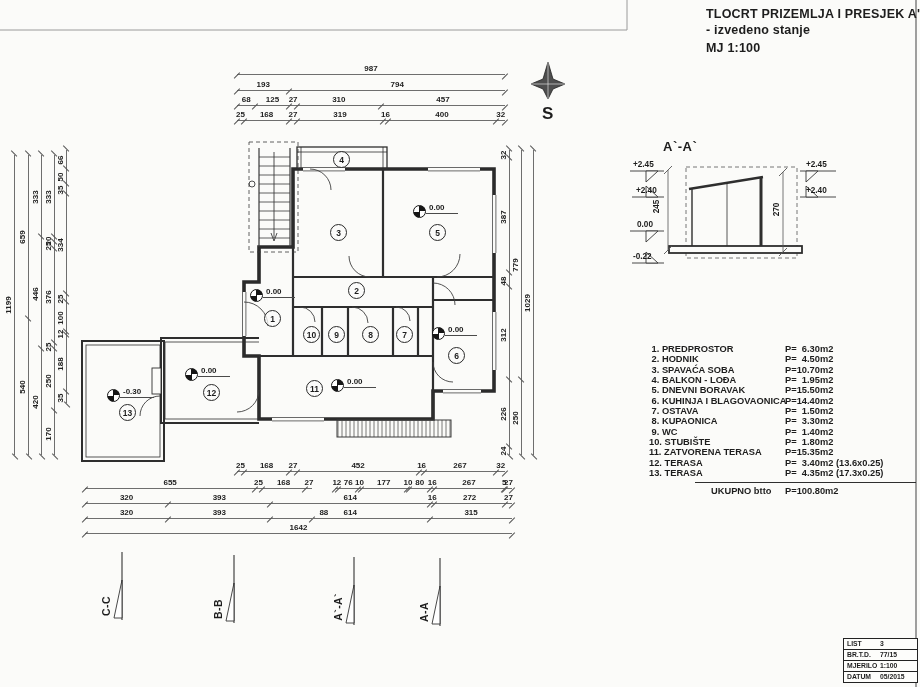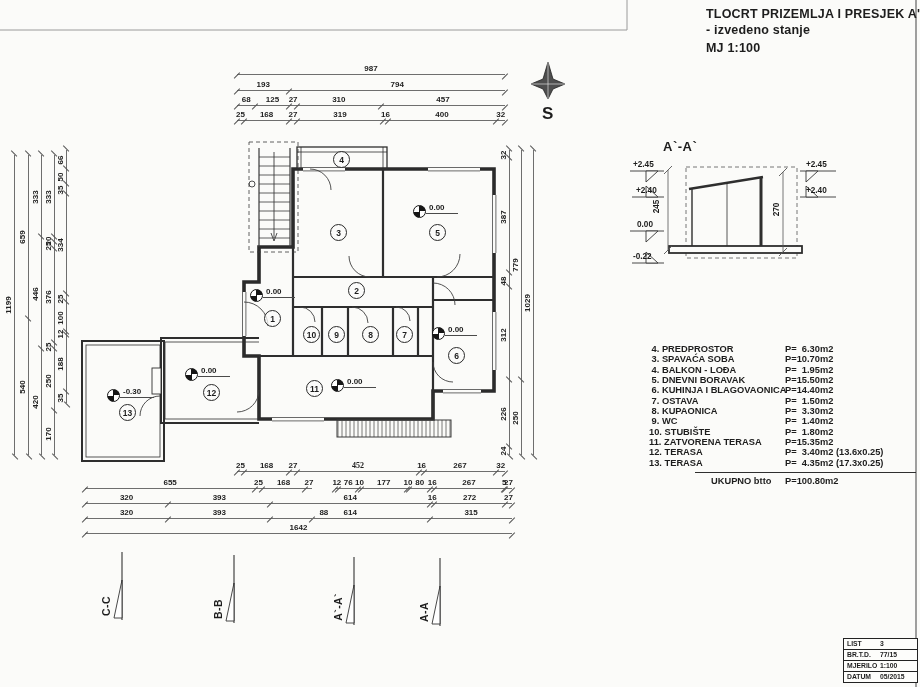--- a/index.html
+++ b/index.html
@@ -218,21 +218,21 @@
   <div class="dimrow" style="left:237px;top:461px;width:268px">
       <div class="seg" style="flex-grow: 25;">
         <em>25</em>
       </div>
       <div class="seg" style="flex-grow: 168;">
         <em>168</em>
       </div>
       <div class="seg" style="flex-grow: 27;">
         <em>27</em>
       </div>
-      <div class="seg" style="flex-grow: 452; font-family: Liberation Serif, serif;">
+      <div class="seg" style="flex-grow: 452;">
         <em>452</em>
       </div>
       <div class="seg" style="flex-grow: 16;">
         <em>16</em>
       </div>
       <div class="seg" style="flex-grow: 267;">
         <em>267</em>
       </div>
       <div class="seg" style="flex-grow: 32;">
         <em>32</em>
@@ -471,22 +471,26 @@
     <span class="lbl">0.00</span>
   </div>
   <div class="elev" style="left:107px;top:387px">
     <span class="dot"></span>
     <span class="lbl">-0.30</span>
   </div>
 
   <div class="legend">
     <div>
         <div class="lrow">
-        <span class="lname"> 4. PREDPROSTOR</span>
+        <span class="lname"> 1. PREDPROSTOR</span>
         <span class="larea">P=  6.30m2</span>
+      </div>
+        <div class="lrow">
+        <span class="lname"> 2. HODNIK</span>
+        <span class="larea">P=  4.50m2</span>
       </div>
         <div class="lrow">
         <span class="lname"> 3. SPAVAĆA SOBA</span>
         <span class="larea">P=10.70m2</span>
       </div>
         <div class="lrow">
         <span class="lname"> 4. BALKON - LOĐA</span>
         <span class="larea">P=  1.95m2</span>
       </div>
         <div class="lrow">

